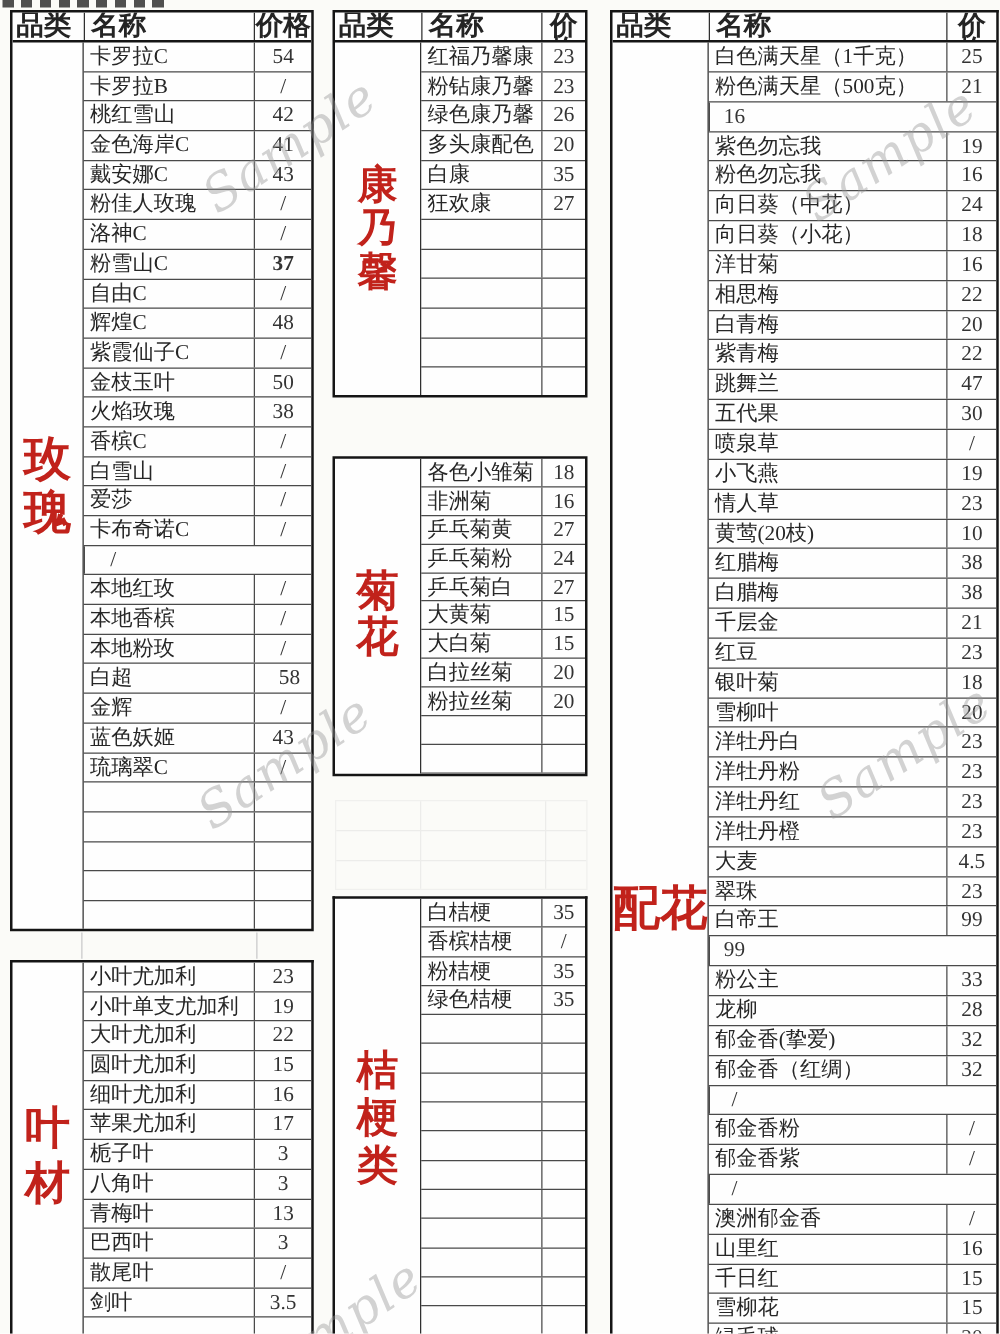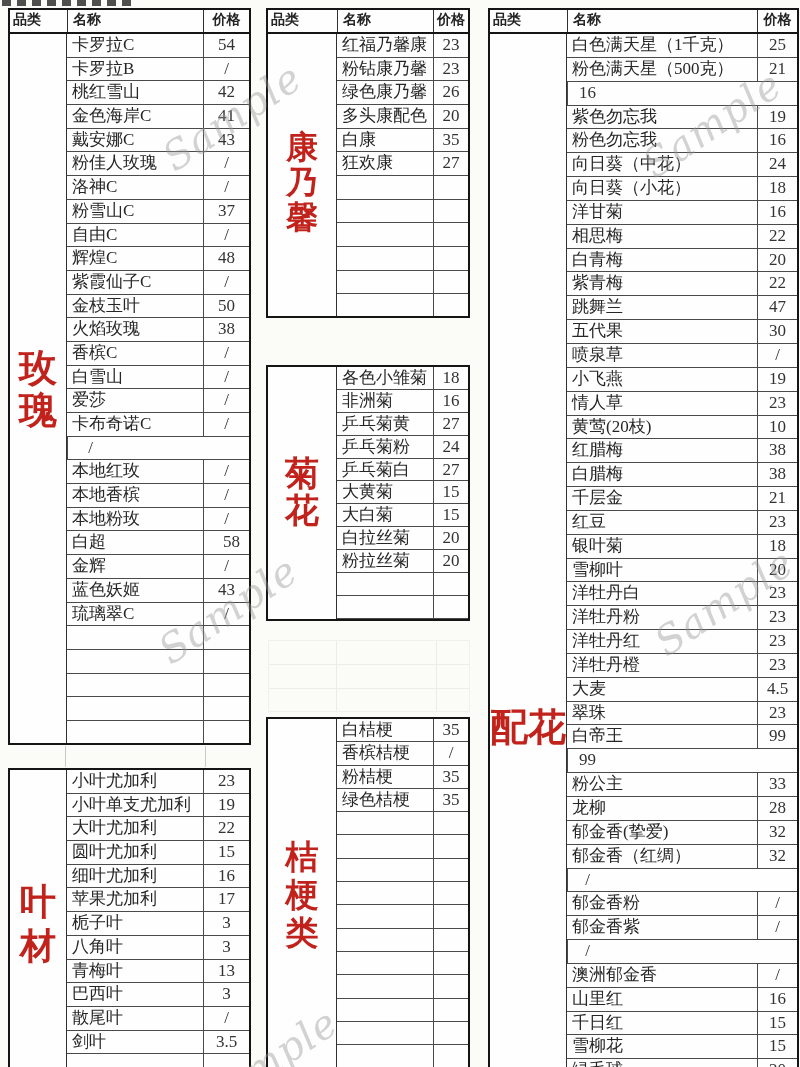--- a/index.html
+++ b/index.html
@@ -7,21 +7,21 @@
     position:relative;width:800px;height:1067px;overflow:hidden;
     background:#fbfbf8;
     font-family:"Liberation Serif","DejaVu Serif",serif;color:#242424;
   }
   .table{
     position:absolute;box-sizing:border-box;border:2px solid #151515;
     background:#fefefe;overflow:hidden;display:flex;flex-direction:column;
   }
   .table.cut{border-bottom:none;}
   .thead{display:flex;height:22px;min-height:22px;border-bottom:2px solid #151515;
-    font-weight:bold;font-size:14px;line-height:20px;}
+    font-weight:bold;font-size:22px;line-height:20px;}
   .th-cat{box-sizing:border-box;padding-left:3px;}
   .th-name{flex:1;box-sizing:border-box;padding-left:5px;border-left:1px solid #303030;}
   .th-price{box-sizing:border-box;text-align:center;border-left:1px solid #303030;overflow:hidden;}
   .tbody{flex:1;display:flex;position:relative;}
   .cat-cell{position:relative;box-sizing:border-box;border-right:1px solid #303030;}
   .rows{flex:1;display:flex;flex-direction:column;}
   .trow{display:flex;box-sizing:border-box;border-bottom:1px solid #4a4a4a;}
   .c-name{flex:1;padding-left:5px;font-size:17px;white-space:nowrap;overflow:hidden;color:#262626;}
   .c-price{box-sizing:border-box;text-align:center;border-left:1px solid #4a4a4a;font-size:17px;color:#333;}
   .cat-label{position:absolute;left:0;width:100%;text-align:center;font-weight:bold;letter-spacing:0;}
@@ -93,21 +93,21 @@
           <div class="trow" style="height: 23.7px; min-height: 23.7px; line-height: 22.7px;">
             <div class="c-name">粉佳人玫瑰</div>
             <div class="c-price" style="width: 46px;">/</div>
           </div>
           <div class="trow" style="height: 23.7px; min-height: 23.7px; line-height: 22.7px;">
             <div class="c-name">洛神C</div>
             <div class="c-price" style="width: 46px;">/</div>
           </div>
           <div class="trow" style="height: 23.7px; min-height: 23.7px; line-height: 22.7px;">
             <div class="c-name">粉雪山C</div>
-            <div class="c-price" style="width: 46px;">37</div>
+            <div class="c-price" style="width: 46px; font-weight: bold;">37</div>
           </div>
           <div class="trow" style="height: 23.7px; min-height: 23.7px; line-height: 22.7px;">
             <div class="c-name">自由C</div>
             <div class="c-price" style="width: 46px;">/</div>
           </div>
           <div class="trow" style="height: 23.7px; min-height: 23.7px; line-height: 22.7px;">
             <div class="c-name">辉煌C</div>
             <div class="c-price" style="width: 46px;">48</div>
           </div>
           <div class="trow" style="height: 23.7px; min-height: 23.7px; line-height: 22.7px;">

